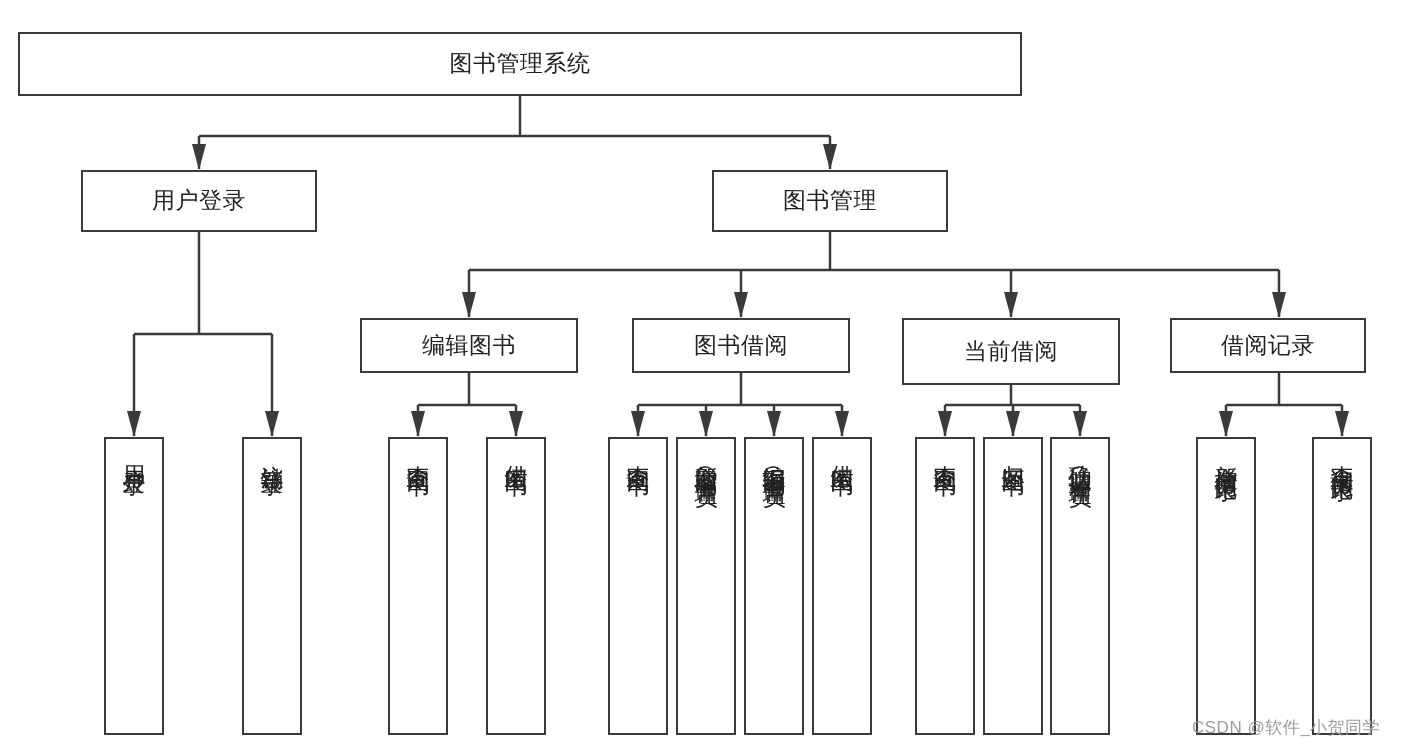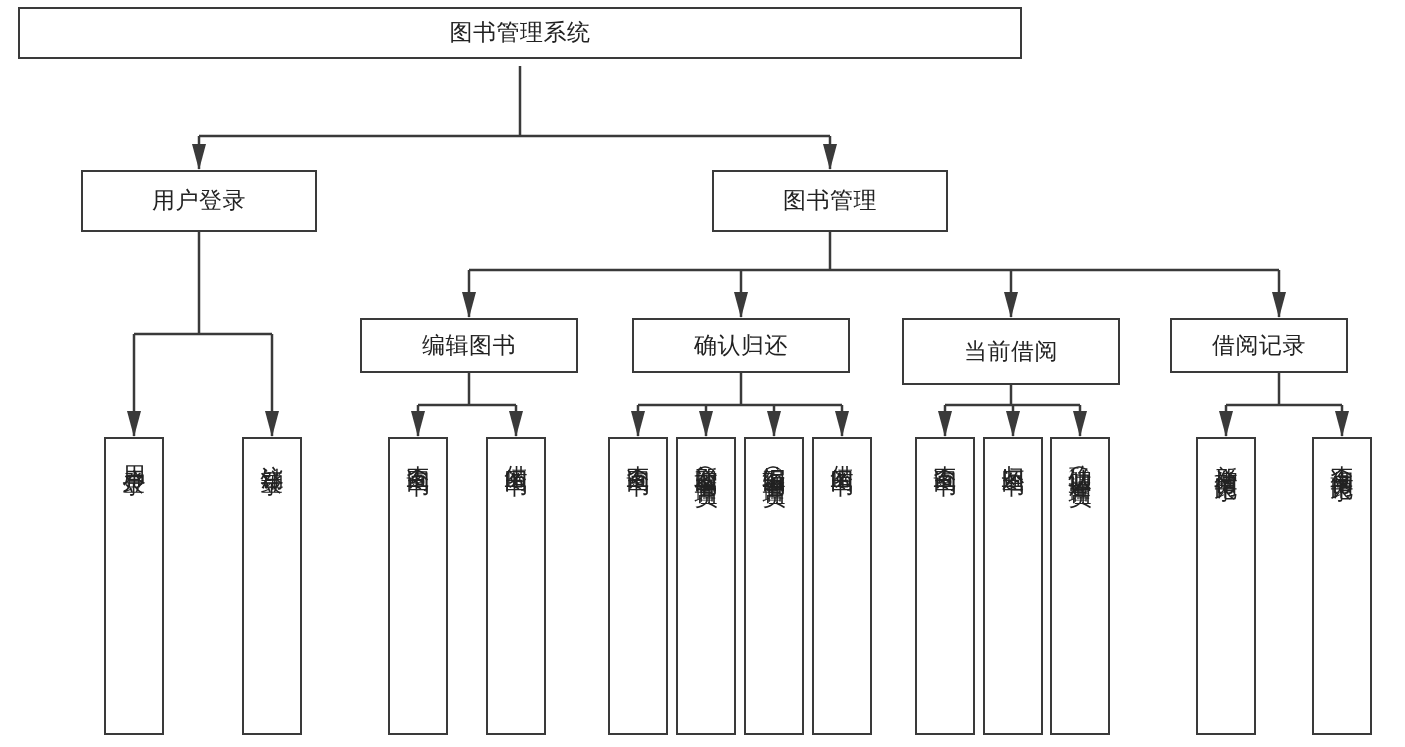--- a/index.html
+++ b/index.html
@@ -117,39 +117,39 @@
       <line x1="1080" y1="405" x2="1080" y2="436" stroke="#3a3a3a" stroke-width="2.5"></line>
       <polygon points="1073,411 1087,411 1080,437" fill="#3a3a3a"></polygon>
       <line x1="1279" y1="373" x2="1279" y2="405" stroke="#3a3a3a" stroke-width="2.5"></line>
       <line x1="1226" y1="405" x2="1342" y2="405" stroke="#3a3a3a" stroke-width="2.5"></line>
       <line x1="1226" y1="405" x2="1226" y2="436" stroke="#3a3a3a" stroke-width="2.5"></line>
       <polygon points="1219,411 1233,411 1226,437" fill="#3a3a3a"></polygon>
       <line x1="1342" y1="405" x2="1342" y2="436" stroke="#3a3a3a" stroke-width="2.5"></line>
       <polygon points="1335,411 1349,411 1342,437" fill="#3a3a3a"></polygon>
     </svg>
   <div id="nodes">
-      <div class="node horizontal root" style="left: 18px; top: 7px; width: 1004px; height: 52px; border-color: rgb(58, 58, 58); background: rgb(255, 255, 255); color: rgb(34, 34, 34);">
+      <div class="node horizontal root" style="left: 18px; top: 32px; width: 1004px; height: 64px; border-color: rgb(58, 58, 58); background: rgb(255, 255, 255); color: rgb(34, 34, 34);">
         <span class="label">图书管理系统</span>
       </div>
       <div class="node horizontal" style="left: 81px; top: 170px; width: 236px; height: 62px; border-color: rgb(58, 58, 58); background: rgb(255, 255, 255); color: rgb(34, 34, 34);">
         <span class="label">用户登录</span>
       </div>
       <div class="node horizontal" style="left: 712px; top: 170px; width: 236px; height: 62px; border-color: rgb(58, 58, 58); background: rgb(255, 255, 255); color: rgb(34, 34, 34); font-family: Liberation Serif, serif;">
         <span class="label">图书管理</span>
       </div>
       <div class="node horizontal" style="left: 360px; top: 318px; width: 218px; height: 55px; border-color: rgb(58, 58, 58); background: rgb(255, 255, 255); color: rgb(34, 34, 34);">
         <span class="label">编辑图书</span>
       </div>
       <div class="node horizontal" style="left: 632px; top: 318px; width: 218px; height: 55px; border-color: rgb(58, 58, 58); background: rgb(255, 255, 255); color: rgb(34, 34, 34);">
-        <span class="label">确认归还</span>
+        <span class="label">图书借阅</span>
       </div>
       <div class="node horizontal" style="left: 902px; top: 318px; width: 218px; height: 67px; border-color: rgb(58, 58, 58); background: rgb(255, 255, 255); color: rgb(34, 34, 34);">
         <span class="label">当前借阅</span>
       </div>
-      <div class="node horizontal" style="left: 1170px; top: 318px; width: 178px; height: 55px; border-color: rgb(58, 58, 58); background: rgb(255, 255, 255); color: rgb(34, 34, 34);">
+      <div class="node horizontal" style="left: 1170px; top: 318px; width: 196px; height: 55px; border-color: rgb(58, 58, 58); background: rgb(255, 255, 255); color: rgb(34, 34, 34);">
         <span class="label">借阅记录</span>
       </div>
       <div class="node vertical" style="left: 104px; top: 437px; width: 60px; height: 298px; border-color: rgb(58, 58, 58); background: rgb(255, 255, 255); color: rgb(34, 34, 34);">
         <span class="label">用户登录</span>
       </div>
       <div class="node vertical" style="left: 242px; top: 437px; width: 60px; height: 298px; border-color: rgb(58, 58, 58); background: rgb(255, 255, 255); color: rgb(34, 34, 34);">
         <span class="label">注销登录</span>
       </div>
       <div class="node vertical" style="left: 388px; top: 437px; width: 60px; height: 298px; border-color: rgb(58, 58, 58); background: rgb(255, 255, 255); color: rgb(34, 34, 34);">
         <span class="label">查询图书</span>
@@ -178,13 +178,14 @@
       <div class="node vertical" style="left: 1050px; top: 437px; width: 60px; height: 298px; border-color: rgb(58, 58, 58); background: rgb(255, 255, 255); color: rgb(34, 34, 34);">
         <span class="label">确认归还（管理员）</span>
       </div>
       <div class="node vertical" style="left: 1196px; top: 437px; width: 60px; height: 298px; border-color: rgb(58, 58, 58); background: rgb(255, 255, 255); color: rgb(34, 34, 34);">
         <span class="label">新增借阅记录</span>
       </div>
       <div class="node vertical" style="left: 1312px; top: 437px; width: 60px; height: 298px; border-color: rgb(58, 58, 58); background: rgb(255, 255, 255); color: rgb(34, 34, 34);">
         <span class="label">查询借阅记录</span>
       </div>
     </div>
+  <div class="watermark" style="left: 1192px; top: 716px;">CSDN @软件_小贺同学</div>
 </div>
 
 </body></html>

